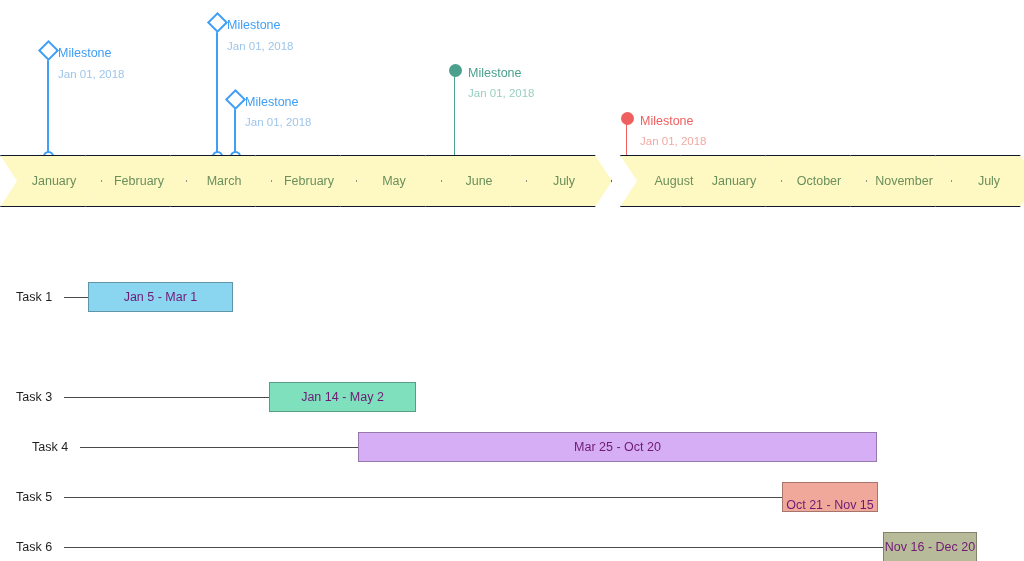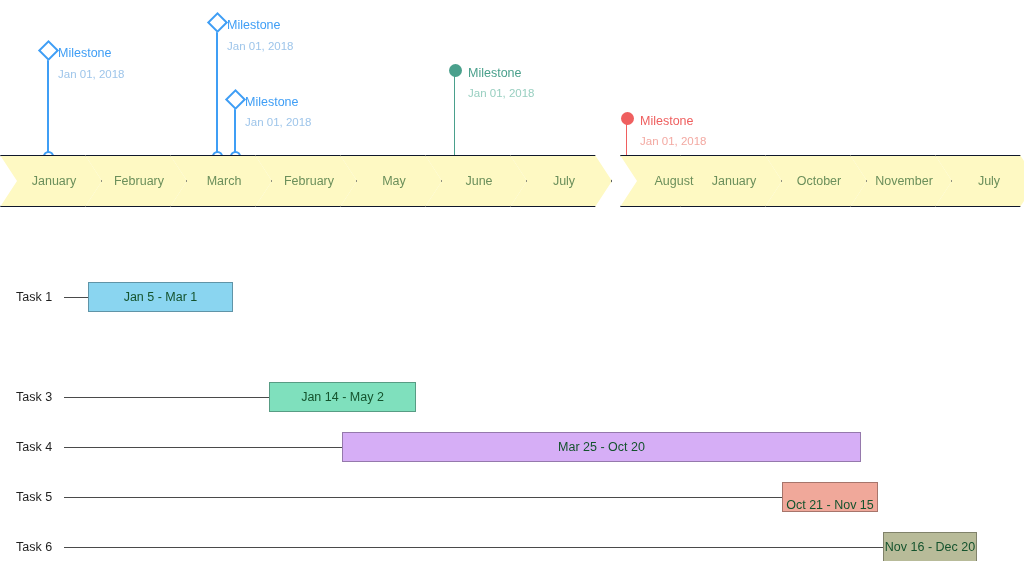--- a/index.html
+++ b/index.html
@@ -140,21 +140,21 @@
     transform: translateY(-50%);
     height: 30px;
     box-sizing: border-box;
     border: 1px solid rgba(0,0,0,0.30);
     display: flex;
     align-items: center;
     justify-content: center;
   }
   .task-bar-label {
     font-size: 12.5px;
-    color: #14532d;
+    color: #701a75;
     white-space: nowrap;
     line-height: 1;
   }
 </style>
 </head>
 <body>
 
 <div id="stage">
 
   <div id="milestone-layer">
@@ -240,21 +240,21 @@
           <span class="task-bar-label">Jan 5 - Mar 1</span>
         </div>
       </div>
       <div class="task-row" style="top: 102px;">
         <div class="task-label">Task 3</div>
         <div class="task-connector" style="left: 64px; width: 205px;"></div>
         <div class="task-bar" style="left: 269px; width: 147px; background: rgb(127, 224, 189);">
           <span class="task-bar-label">Jan 14 - May 2</span>
         </div>
       </div>
-      <div class="task-row" style="top: 152px;">
+      <div class="task-row" style="top: 152px; margin-left: 16px;">
         <div class="task-label">Task 4</div>
         <div class="task-connector" style="left: 64px; width: 278px;"></div>
         <div class="task-bar" style="left: 342px; width: 519px; background: rgb(214, 174, 246);">
           <span class="task-bar-label">Mar 25 - Oct 20</span>
         </div>
       </div>
       <div class="task-row" style="top: 202px;">
         <div class="task-label">Task 5</div>
         <div class="task-connector" style="left: 64px; width: 746px;"></div>
         <div class="task-bar" style="left: 782px; width: 96px; background: rgb(240, 168, 154); align-items: flex-end;">

